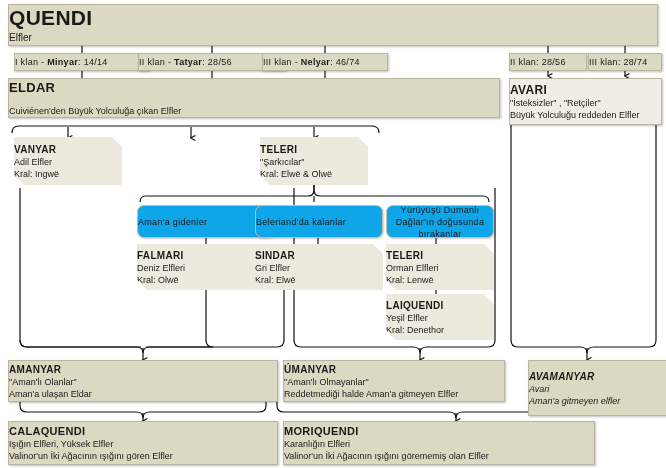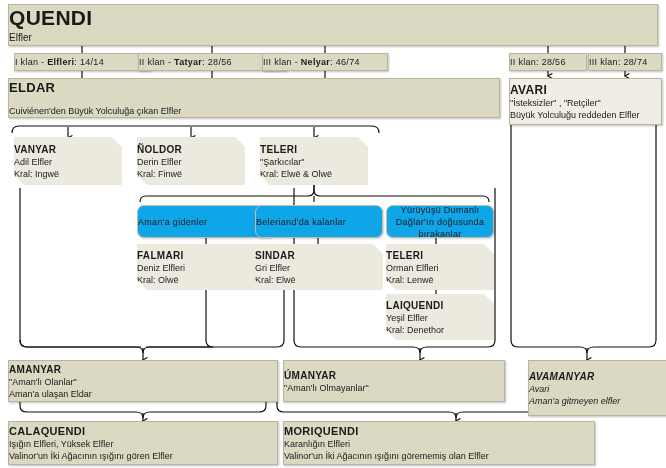--- a/index.html
+++ b/index.html
@@ -139,21 +139,21 @@
 
     </g>
   </svg>
 
   <div class="box root" style="left:8px;top:4px;width:650px;height:42px;">
     <span class="t1">QUENDI</span>
     <span class="t2">Elfler</span>
   </div>
 
   <div class="box chip" style="left:14px;top:53px;width:136px;height:18px;">
-    <span class="t1"><span>I klan - </span><b>Elfleri</b><span>: 14/14</span></span>
+    <span class="t1"><span>I klan - </span><b>Minyar</b><span>: 14/14</span></span>
   </div>
   <div class="box chip" style="left:138px;top:53px;width:148px;height:18px;">
     <span class="t1"><span>II klan - </span><b>Tatyar</b><span>: 28/56</span></span>
   </div>
   <div class="box chip" style="left:262px;top:53px;width:126px;height:18px;">
     <span class="t1"><span>III klan - </span><b>Nelyar</b><span>: 46/74</span></span>
   </div>
 
   <div class="box chip" style="left:509px;top:53px;width:78px;height:18px;">
     <span class="t1">II klan: 28/56</span>
@@ -171,25 +171,20 @@
     <span class="t1">AVARI</span>
     <span class="t2">"İsteksizler" , "Retçiler"</span>
     <span class="t3">Büyük Yolculuğu reddeden Elfler</span>
   </div>
 
   <div class="box kindred" style="left:14px;top:137px;width:108px;height:48px;">
     <span class="t1">VANYAR</span>
     <span class="t2">Adil Elfler</span>
     <span class="t3">Kral: Ingwë</span>
   </div>
-  <div class="box kindred" style="left:137px;top:137px;width:108px;height:48px;">
-    <span class="t1">ÑOLDOR</span>
-    <span class="t2">Derin Elfler</span>
-    <span class="t3">Kral: Finwë</span>
-  </div>
   <div class="box kindred" style="left:260px;top:137px;width:108px;height:48px;">
     <span class="t1">TELERI</span>
     <span class="t2">"Şarkıcılar"</span>
     <span class="t3">Kral: Elwë &amp; Olwë</span>
   </div>
 
   <div class="box sub" style="left:137px;top:205px;width:138px;height:33px;">
     <span class="t1">Aman'a gidenler</span>
   </div>
   <div class="box sub" style="left:255px;top:205px;width:128px;height:33px;">
@@ -221,20 +216,21 @@
   </div>
 
   <div class="box tier" style="left:8px;top:360px;width:270px;height:42px;">
     <span class="t1">AMANYAR</span>
     <span class="t2">"Aman'lı Olanlar"</span>
     <span class="t3">Aman'a ulaşan Eldar</span>
   </div>
   <div class="box tier" style="left:283px;top:360px;width:222px;height:42px;">
     <span class="t1">ÚMANYAR</span>
     <span class="t2">"Aman'lı Olmayanlar"</span>
+    <span class="t3">Reddetmediği halde Aman'a gitmeyen Elfler</span>
   </div>
   <div class="box tier" style="left:528px;top:360px;width:148px;height:56px;font-style:italic;">
     <span class="t1">AVAMANYAR</span>
     <span class="t2">Avari</span>
     <span class="t3">Aman'a gitmeyen elfler</span>
   </div>
 
   <div class="box wide" style="left:8px;top:421px;width:270px;height:44px;">
     <span class="t1">CALAQUENDI</span>
     <span class="t2">Işığın Elfleri, Yüksek Elfler</span>

